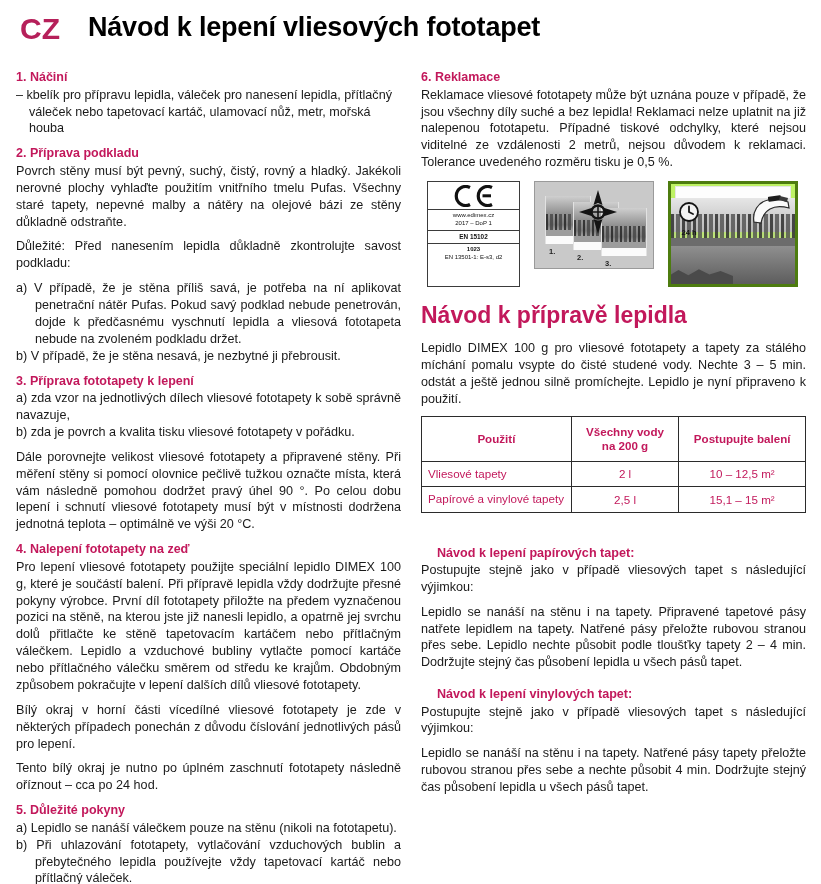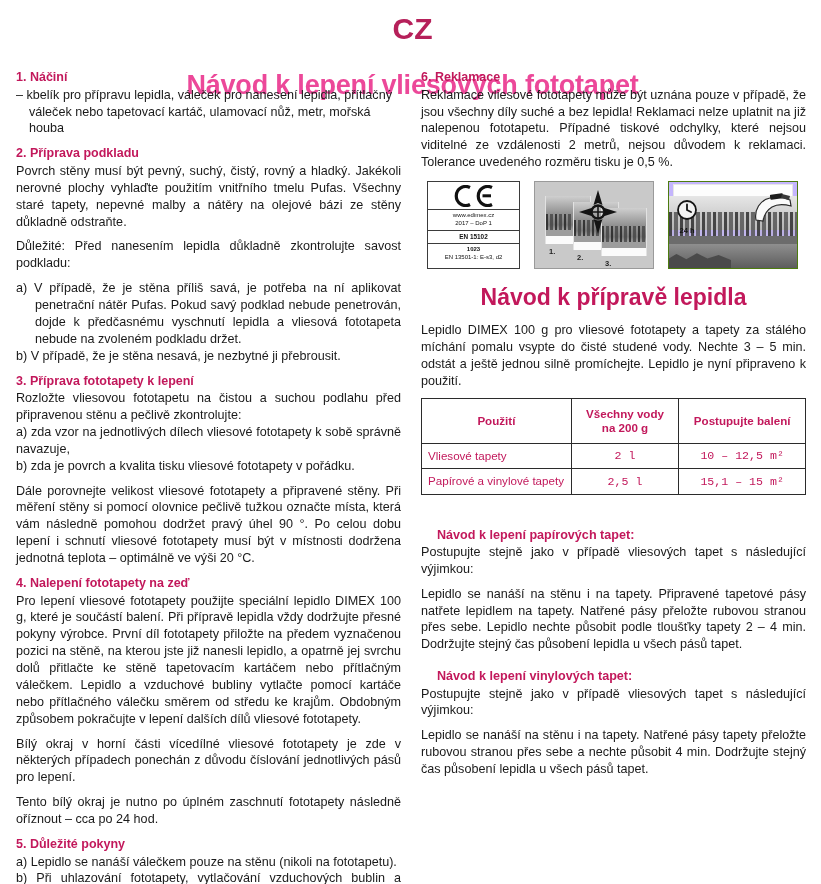--- a/index.html
+++ b/index.html
@@ -19,37 +19,36 @@
     width: 821px;
     height: 884px;
     position: relative;
     box-sizing: border-box;
     padding: 14px 16px 6px 16px;
   }
 
   
   .header {
     display: flex;
-    align-items: center;
+    align-items: flex-start;
     gap: 28px;
     margin: 0 0 14px 4px;
     height: 42px;
-    flex-direction: column;
   }
   .cz-code {
     font-size: 30px;
     font-weight: bold;
     color: #b6205a;
     letter-spacing: 0px;
     line-height: 1;
   }
   .main-title {
     font-size: 27px;
     font-weight: bold;
-    color: #ec4899;
+    color: #000000;
     line-height: 1;
     letter-spacing: -0.2px;
   }
 
   
   .columns {
     display: flex;
     gap: 20px;
   }
   .col {
@@ -96,21 +95,20 @@
     text-indent: -13px;
     text-align: left;
   }
 
   h2.big {
     font-size: 23px;
     font-weight: bold;
     color: #c2185b;
     margin: 16px 0 12px 0;
     line-height: 1.1;
-    text-align: center;
   }
 
   h4.sub {
     font-size: 12.6px;
     font-weight: bold;
     color: #c2185b;
     margin: 0 0 1px 0;
     line-height: 1.3;
     padding-left: 16px;
   }
@@ -203,23 +201,23 @@
     position: absolute;
     left: 44px;
     top: 8px;
     width: 38px;
     height: 44px;
   }
 
   
   .fig-photo {
     width: 130px;
-    height: 88px;
-    border: 1px solid #4d7c0f;
-    background: #c4b5fd;
+    height: 106px;
+    border: 3px solid #4d7c0f;
+    background: #bef264;
     position: relative;
     box-sizing: border-box;
     overflow: hidden;
   }
   .photo-top-white {
     position: absolute;
     top: 2px; left: 4px; right: 4px;
     height: 11px;
     background: #fdfdfd;
     border: 1px solid #e6e6e6;
@@ -295,21 +293,20 @@
     line-height: 1.2;
     padding-top: 8px;
     padding-bottom: 8px;
   }
   table.glue td.left {
     text-align: left;
     line-height: 1.25;
   }
   table.glue td.center {
     text-align: center;
-    font-family: Liberation Mono, monospace;
   }
   table.glue col.c1 { width: 39%; }
   table.glue col.c2 { width: 28%; }
   table.glue col.c3 { width: 33%; }
 </style>
 </head>
 <body>
 
 <div class="page">
 
@@ -325,21 +322,20 @@
       <h3 class="sec first">1. Náčiní</h3>
       <p class="dash">– kbelík pro přípravu lepidla, váleček pro nanesení lepidla, přítlačný váleček nebo tapetovací kartáč, ulamovací nůž, metr, mořská houba</p>
 
       <h3 class="sec">2. Příprava podkladu</h3>
       <p class="body">Povrch stěny musí být pevný, suchý, čistý, rovný a hladký. Jakékoli nerovné plochy vyhlaďte použitím vnitřního tmelu Pufas. Všechny staré tapety, nepevné malby a nátěry na olejové bázi ze stěny důkladně odstraňte.</p>
       <p class="body">Důležité: Před nanesením lepidla důkladně zkontrolujte savost podkladu:</p>
       <p class="hang">a) V případě, že je stěna příliš savá, je potřeba na ní aplikovat penetrační nátěr Pufas. Pokud savý podklad nebude penetrován, dojde k předčasnému vyschnutí lepidla a vliesová fototapeta nebude na zvoleném podkladu držet.</p>
       <p class="hang nojust">b) V případě, že je stěna nesavá, je nezbytné ji přebrousit.</p>
 
       <h3 class="sec">3. Příprava fototapety k lepení</h3>
-      <p class="body tight">Rozložte vliesovou fototapetu na čistou a suchou podlahu před připravenou stěnu a pečlivě zkontrolujte:</p>
       <p class="body tight">a) zda vzor na jednotlivých dílech vliesové fototapety k sobě správně navazuje,</p>
       <p class="body nojust">b) zda je povrch a kvalita tisku vliesové fototapety v pořádku.</p>
       <p class="body">Dále porovnejte velikost vliesové fototapety a připravené stěny. Při měření stěny si pomocí olovnice pečlivě tužkou označte místa, která vám následně pomohou dodržet pravý úhel 90 °. Po celou dobu lepení i schnutí vliesové fototapety musí být v místnosti dodržena jednotná teplota – optimálně ve výši 20 °C.</p>
 
       <h3 class="sec">4. Nalepení fototapety na zeď</h3>
       <p class="body">Pro lepení vliesové fototapety použijte speciální lepidlo DIMEX 100 g, které je součástí balení. Při přípravě lepidla vždy dodržujte přesné pokyny výrobce. První díl fototapety přiložte na předem vyznačenou pozici na stěně, na kterou jste již nanesli lepidlo, a opatrně jej svrchu dolů přitlačte ke stěně tapetovacím kartáčem nebo přítlačným válečkem. Lepidlo a vzduchové bubliny vytlačte pomocí kartáče nebo přítlačného válečku směrem od středu ke krajům. Obdobným způsobem pokračujte v lepení dalších dílů vliesové fototapety.</p>
       <p class="body">Bílý okraj v horní části vícedílné vliesové fototapety je zde v některých případech ponechán z důvodu číslování jednotlivých pásů pro lepení.</p>
       <p class="body">Tento bílý okraj je nutno po úplném zaschnutí fototapety následně oříznout – cca po 24 hod.</p>
 
       <h3 class="sec">5. Důležité pokyny</h3>

